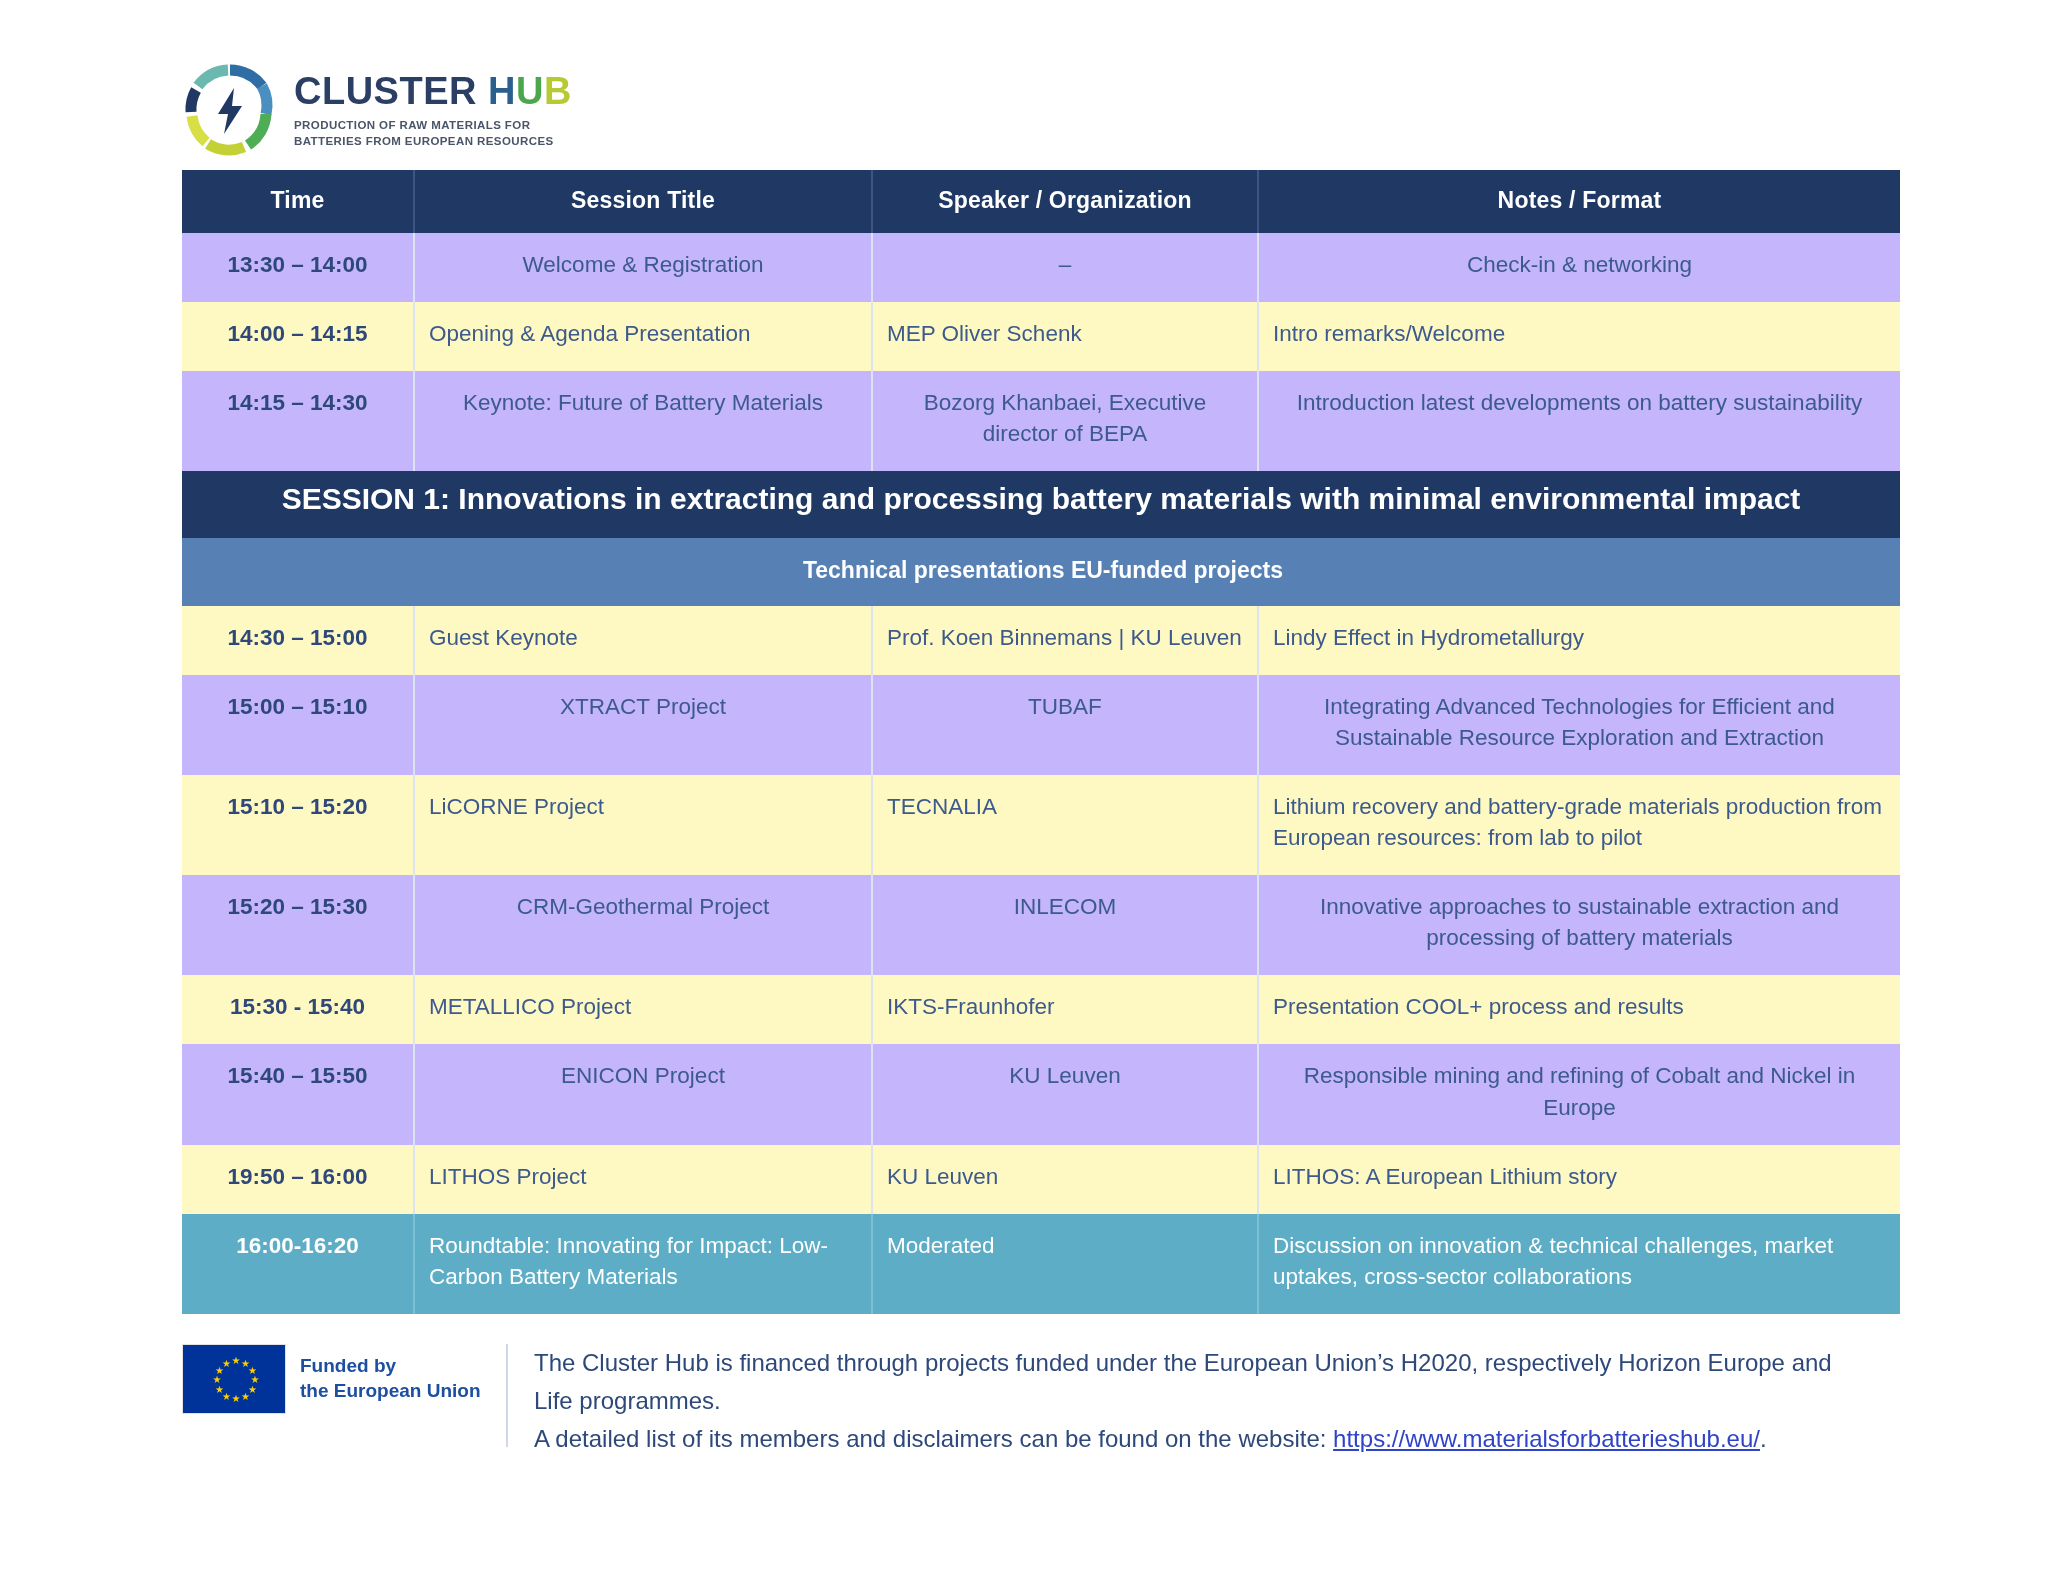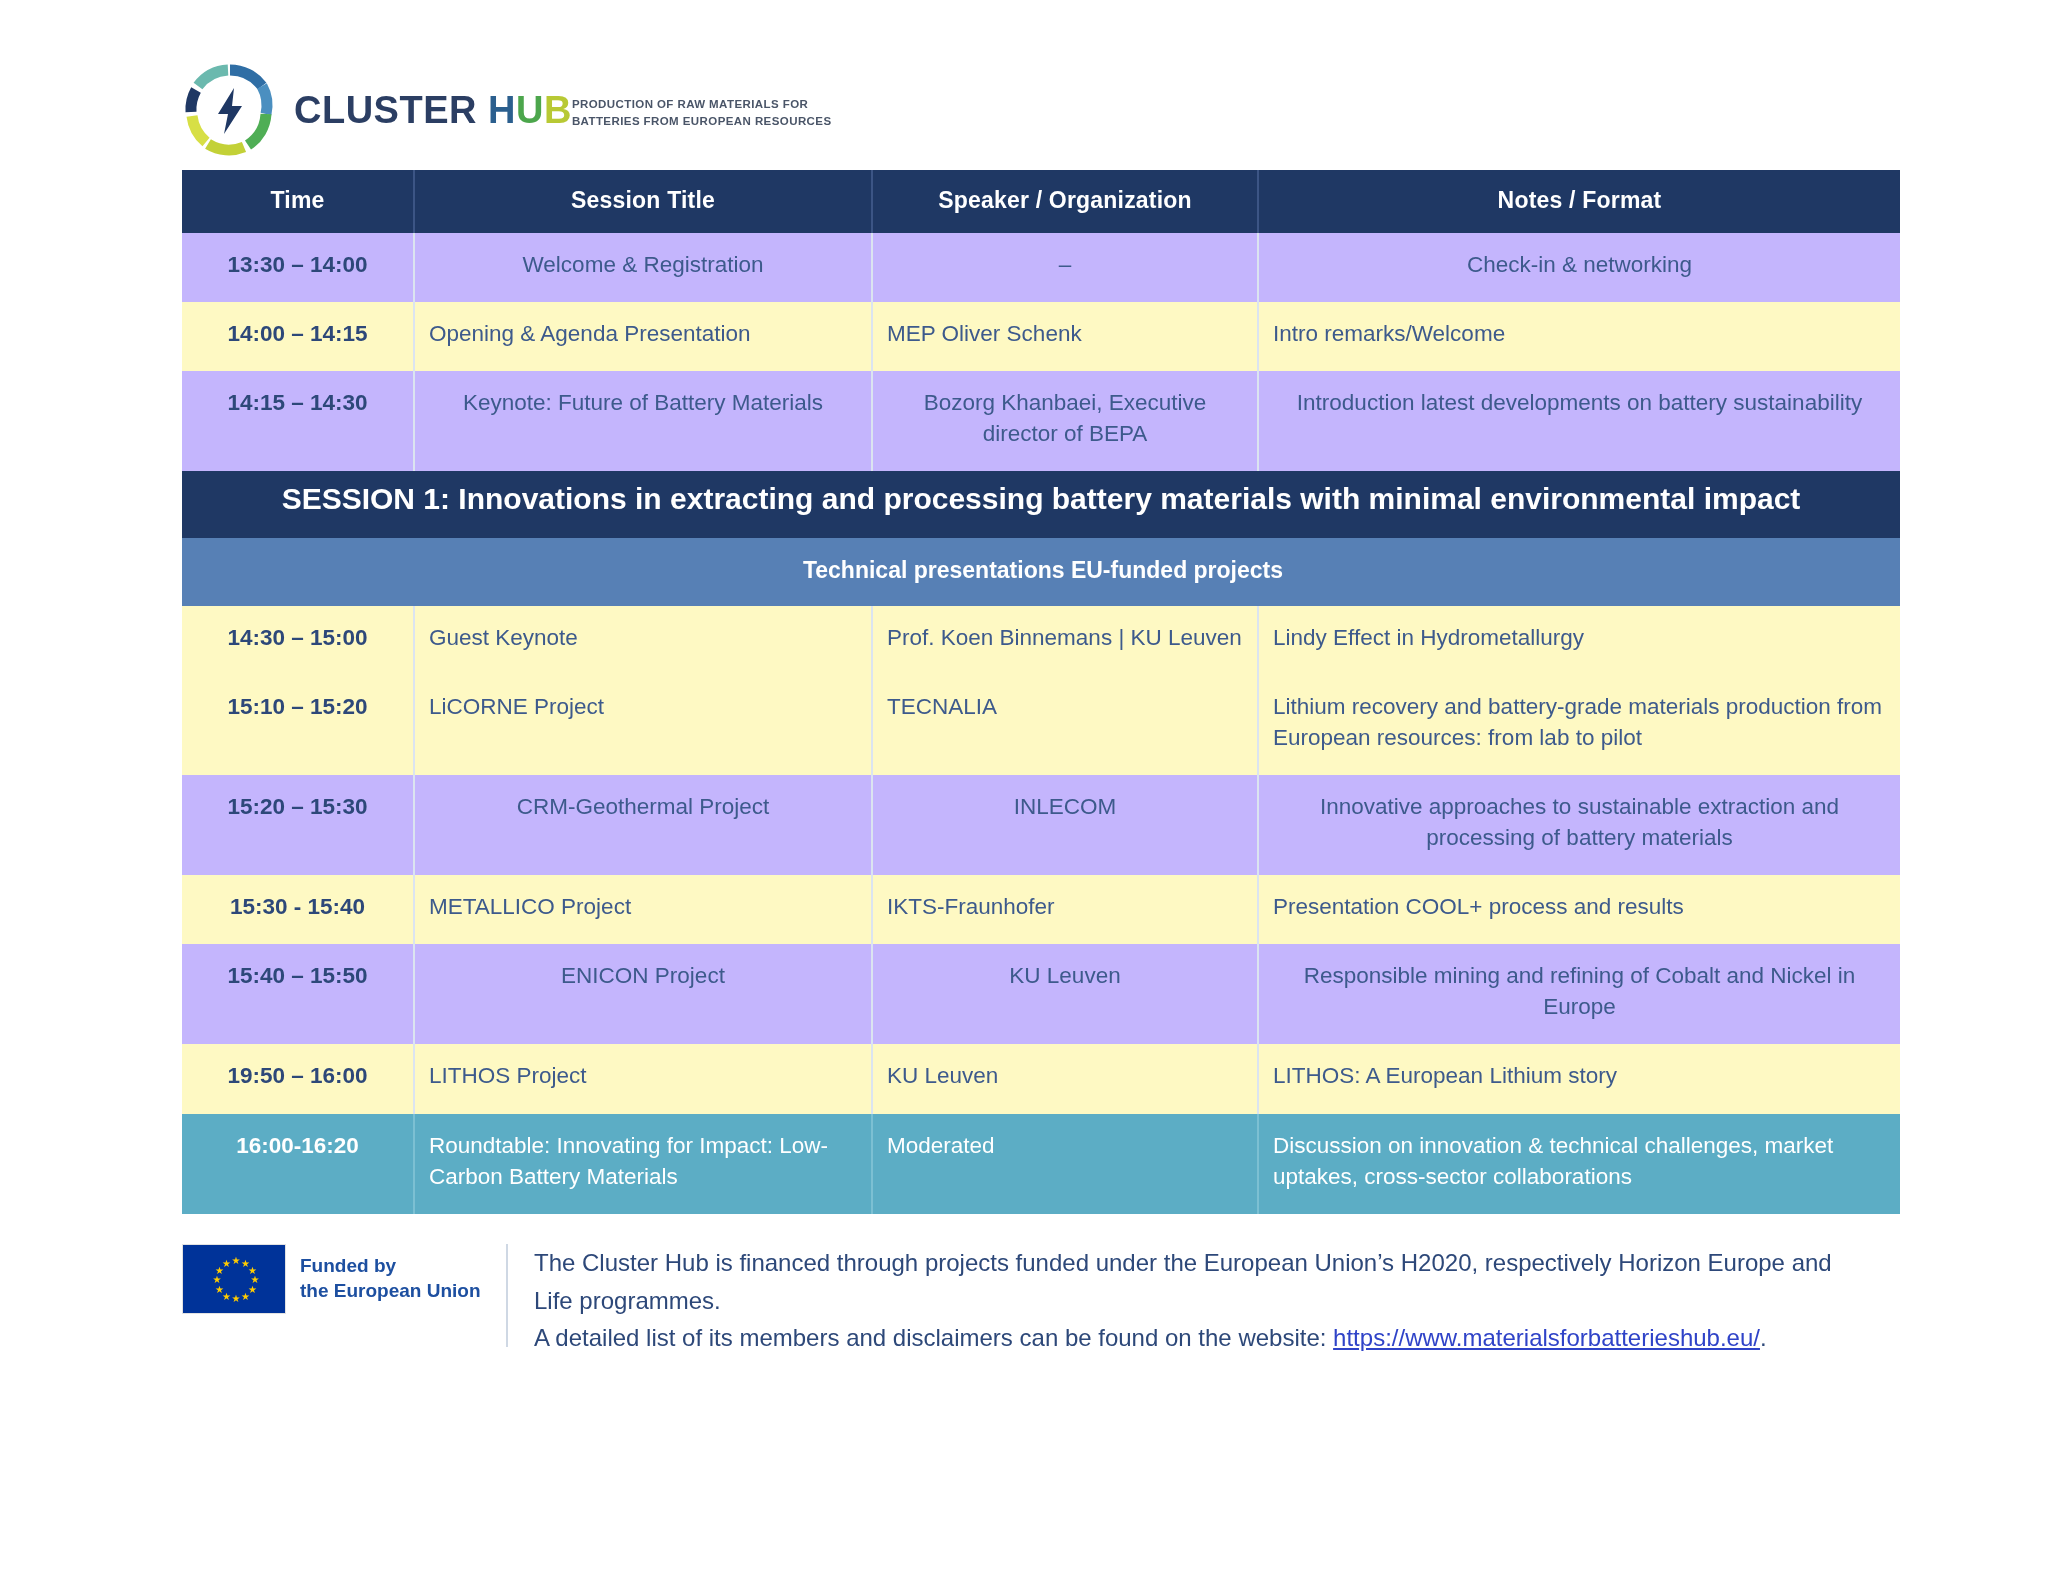--- a/index.html
+++ b/index.html
@@ -30,21 +30,21 @@
     gap: 16px;
   }
   .logo-mark {
     width: 96px;
     height: 96px;
     flex: 0 0 96px;
     position: relative;
   }
   .logo-wordmark {
     display: flex;
-    flex-direction: row;
+    flex-direction: column;
     justify-content: center;
     padding-top: 2px;
   }
   .wordmark-main {
     font-size: 38px;
     font-weight: bold;
     letter-spacing: 0.5px;
     line-height: 1.04;
     white-space: nowrap;
   }
@@ -268,20 +268,26 @@
           </tr>
           <tr class="band-mid">
             <td colspan="4">Technical presentations EU-funded projects</td>
           </tr>
           <tr class="alt">
             <td class="time">14:30 – 15:00</td>
             <td>Guest Keynote</td>
             <td>Prof. Koen Binnemans | KU Leuven</td>
             <td>Lindy Effect in Hydrometallurgy</td>
           </tr>
+          <tr class="plain">
+            <td class="time">15:00 – 15:10</td>
+            <td>XTRACT Project</td>
+            <td>TUBAF</td>
+            <td>Integrating Advanced Technologies for Efficient and Sustainable Resource Exploration and Extraction</td>
+          </tr>
           <tr class="alt">
             <td class="time">15:10 – 15:20</td>
             <td>LiCORNE Project</td>
             <td>TECNALIA</td>
             <td>Lithium recovery and battery-grade materials production from European resources: from lab to pilot</td>
           </tr>
           <tr class="plain">
             <td class="time">15:20 – 15:30</td>
             <td>CRM-Geothermal Project</td>
             <td>INLECOM</td>

